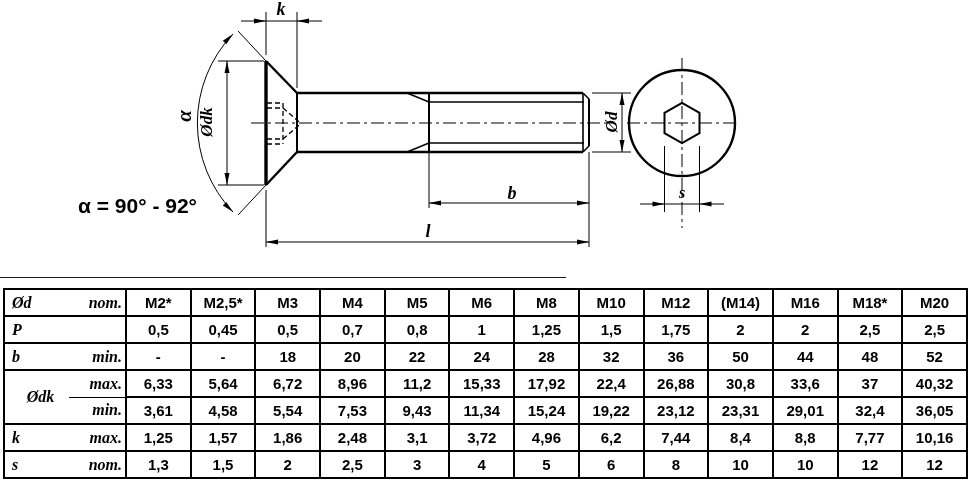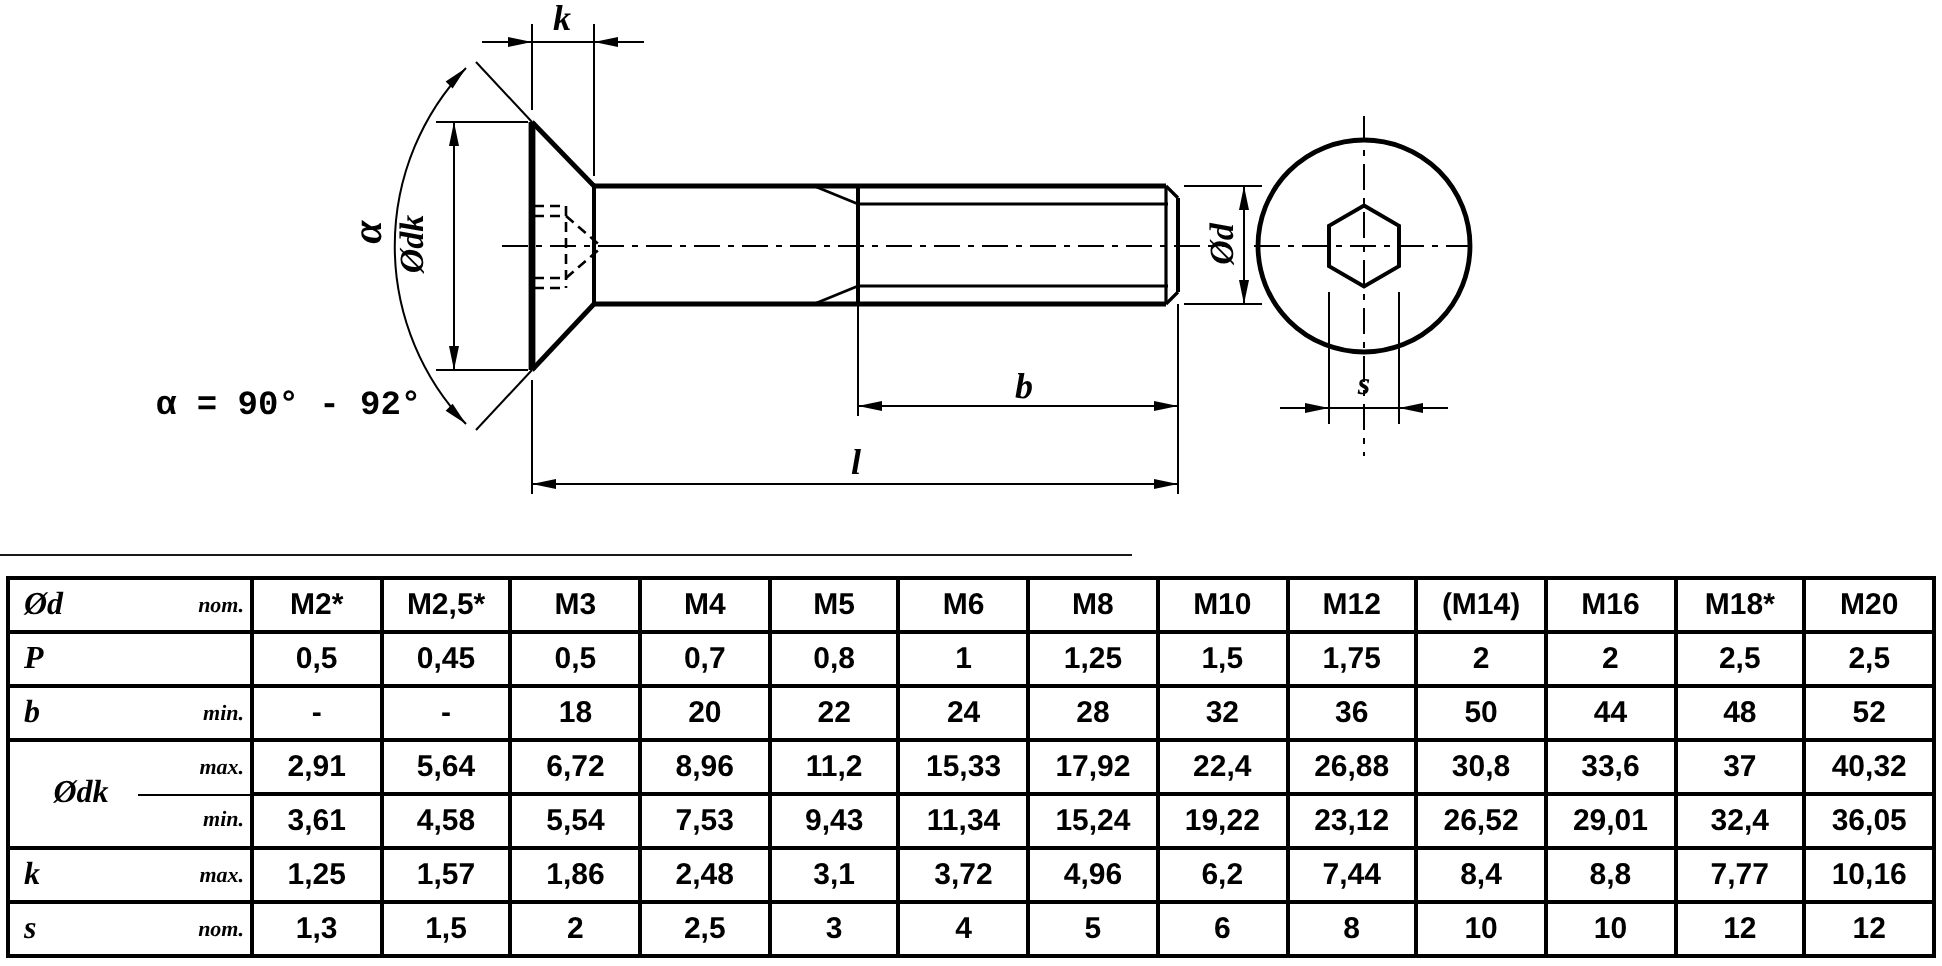--- a/index.html
+++ b/index.html
@@ -4,32 +4,32 @@
 <style>
   html,body{margin:0;padding:0;background:#fff;}
   .stage{position:relative;width:971px;height:483px;background:#fff;overflow:hidden;
          font-family:"Liberation Sans",sans-serif;color:#000;}
   svg{position:absolute;left:0;top:0;}
   .dim-label{position:absolute;transform:translate(-50%,-50%);
              font-family:"Liberation Serif",serif;font-style:italic;font-weight:bold;
              font-size:18px;white-space:nowrap;line-height:1;}
   .rot{transform:translate(-50%,-50%) rotate(-90deg);}
   .alpha-big{font-size:21px;}
-  .angle-note{position:absolute;left:78px;top:194px;font-family:Liberation Mono, monospace;
-              font-weight:bold;font-size:17px;white-space:nowrap;}
+  .angle-note{position:absolute;left:78px;top:194px;font-family:Liberation Sans, sans-serif;
+              font-weight:bold;font-size:21px;white-space:nowrap;}
   .hairline{position:absolute;left:0;top:277px;width:566px;height:1px;background:#1a1a1a;}
 
   table.spec{position:absolute;left:3px;top:288px;width:965px;border-collapse:collapse;
              table-layout:fixed;}
   table.spec td{border:2px solid #000;text-align:center;vertical-align:middle;
                 font-weight:bold;font-size:15px;padding:0;height:25px;overflow:hidden;}
   td.lbl{text-align:left;}
   .lblwrap{display:flex;justify-content:space-between;align-items:center;padding:0 3px 0 7px;}
   .lab{font-family:"Liberation Serif",serif;font-style:italic;font-weight:bold;font-size:16px;}
-  .qual{font-family:"Liberation Serif",serif;font-style:italic;font-weight:bold;font-size:11px;text-align:center;}
+  .qual{font-family:"Liberation Serif",serif;font-style:italic;font-weight:bold;font-size:16px;text-align:center;}
   td.odkcell{padding:0;}
   .odkwrap{display:flex;align-items:center;height:100%;}
   .odkwrap .lab{padding-left:7px;flex:1;}
   .odkquals{width:56px;display:flex;flex-direction:column;height:100%;}
   .odkquals .qual{flex:1;display:flex;align-items:center;justify-content:flex-end;padding-right:3px;}
   .odkquals .qual:first-child{border-bottom:1.5px solid #000;}
 </style>
 </head>
 <body>
 
@@ -235,21 +235,21 @@
       <tr>
         <td class="lbl odkcell" rowspan="2">
           <div class="odkwrap">
             <span class="lab">Ødk</span>
             <div class="odkquals">
               <span class="qual">max.</span>
               <span class="qual">min.</span>
             </div>
           </div>
         </td>
-        <td>2,91</td>
+        <td>6,33</td>
         <td>5,64</td>
         <td>6,72</td>
         <td>8,96</td>
         <td>11,2</td>
         <td>15,33</td>
         <td>17,92</td>
         <td>22,4</td>
         <td>26,88</td>
         <td>30,8</td>
         <td>33,6</td>
@@ -260,21 +260,21 @@
       <tr>
         <td>3,61</td>
         <td>4,58</td>
         <td>5,54</td>
         <td>7,53</td>
         <td>9,43</td>
         <td>11,34</td>
         <td>15,24</td>
         <td>19,22</td>
         <td>23,12</td>
-        <td>26,52</td>
+        <td>23,31</td>
         <td>29,01</td>
         <td>32,4</td>
         <td>36,05</td>
       </tr>
 
       <tr>
         <td class="lbl">
           <div class="lblwrap">
             <span class="lab">k</span>
             <span class="qual">max.</span>

